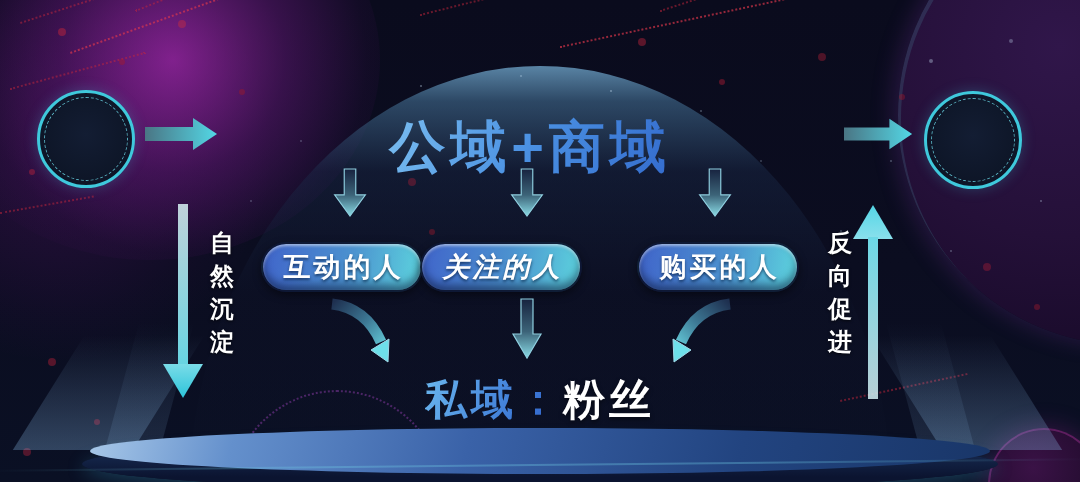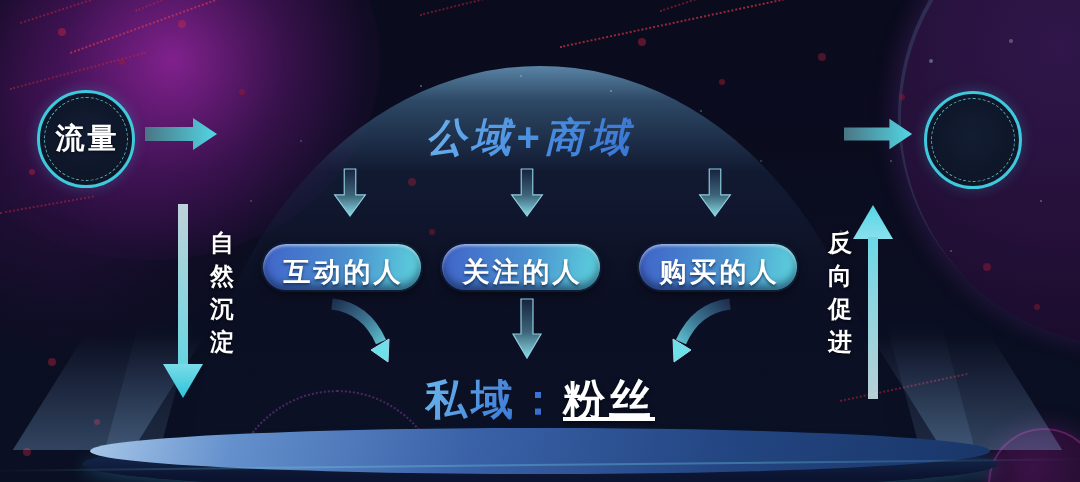--- a/index.html
+++ b/index.html
@@ -92,45 +92,45 @@
     position:absolute;left:4px;top:4px;right:4px;bottom:4px;border-radius:50%;
     border:1px dashed rgba(110,220,235,0.8);
   }
   .circle-node .node-label{
     position:relative;color:#fff;font-size:29px;font-weight:bold;letter-spacing:3px;
     text-shadow:0 1px 3px rgba(0,0,0,0.6);padding-left:3px;
   }
 
   .top-title{
     left:330px;top:110px;width:400px;text-align:center;
-    font-size:40px;font-weight:bold;letter-spacing:5px;
+    font-size:56px;font-weight:bold;letter-spacing:5px;
     background:linear-gradient(115deg,#85c8f3 5%,#4a90e2 50%,#2e62c8 95%);
-    -webkit-background-clip:text;background-clip:text;color:transparent;font-style:italic;
+    -webkit-background-clip:text;background-clip:text;color:transparent;
   }
 
   .pill{
     top:242px;height:46px;border-radius:25px;
     background:linear-gradient(100deg,#4064ca 0%,#4c92cf 55%,#5dd5de 100%);
     border:2px solid rgba(10,16,40,0.92);
     box-shadow:inset 0 2px 3px rgba(255,255,255,0.5), inset 0 -5px 9px rgba(8,18,50,0.55), 0 3px 8px rgba(0,0,0,0.45);
-    display:flex;align-items:flex-end;justify-content:center;
+    display:flex;align-items:center;justify-content:center;
   }
   .pill .pill-label{
     color:#fff;font-size:27px;font-weight:bold;letter-spacing:3px;
     text-shadow:0 2px 3px rgba(0,25,55,0.65);padding-left:3px;
   }
 
   .bottom-title{
     left:310px;top:372px;width:460px;text-align:center;font-size:42px;font-weight:bold;letter-spacing:4px;
   }
   .bottom-title .prefix{
     background:linear-gradient(115deg,#6ab6ee 0%,#3c78d6 70%,#2f5fc6 100%);
     -webkit-background-clip:text;background-clip:text;color:transparent;font-family:Liberation Serif, serif;
   }
-  .bottom-title .main{color:#ffffff;text-shadow:0 2px 4px rgba(0,0,0,0.5);text-decoration:underline;}
+  .bottom-title .main{color:#ffffff;text-shadow:0 2px 4px rgba(0,0,0,0.5);}
 
   .vtext{
     width:30px;display:flex;flex-direction:column;align-items:center;
     color:#fff;font-size:24px;font-weight:600;line-height:33px;
     text-shadow:0 1px 3px rgba(0,0,0,0.7);
   }
 </style>
 </head>
 <body>
 
@@ -159,21 +159,20 @@
   <div class="abs beam" style="left:55px;top:315px;width:120px;height:135px;transform:skewX(-32deg);"></div>
   <div class="abs beam" style="left:125px;top:300px;width:55px;height:150px;transform:skewX(-15deg);opacity:.5;"></div>
   <div class="abs beam" style="left:900px;top:315px;width:120px;height:135px;transform:skewX(32deg);"></div>
   <div class="abs beam" style="left:900px;top:300px;width:55px;height:150px;transform:skewX(15deg);opacity:.5;"></div>
   <div class="abs stage-base"></div>
   <div class="abs stage-top"></div>
   <div class="abs floor-line"></div>
 
   <div class="abs circle-node" style="left:37px;top:90px;">
     <div class="dash-ring"></div>
-    <span class="node-label">流量</span>
   </div>
 
   <svg class="abs" style="left:145px;top:116px;" width="74" height="36" viewBox="0 0 74 36">
     <defs>
         <linearGradient id="hg1" x1="0" y1="0" x2="1" y2="0">
       <stop offset="0" stop-color="#4a7584"></stop>
           <stop offset="1" stop-color="#53d7e5"></stop>
     </linearGradient>
       </defs>
     <polygon points="0,11 48,11 48,2 72,18 48,34 48,25 0,25" fill="url(#hg1)"></polygon>
@@ -208,21 +207,21 @@
           <stop offset="0.55" stop-color="#3c6378"></stop>
           <stop offset="1" stop-color="#8adce6"></stop>
     </linearGradient>
       </defs>
     <polygon points="12,1 24,1 24,28 34,28 18,50 2,28 12,28" fill="url(#vg3)" stroke="#8fcfe0" stroke-width="1.2"></polygon>
   </svg>
 
   <div class="abs pill" style="left:261px;width:158px;">
     <span class="pill-label">互动的人</span>
   </div>
-  <div class="abs pill" style="left:440px;width:158px;">
+  <div class="abs pill" style="left:420px;width:158px;font-style:italic;">
     <span class="pill-label">关注的人</span>
   </div>
   <div class="abs pill" style="left:637px;width:158px;">
     <span class="pill-label">购买的人</span>
   </div>
 
   <svg class="abs" style="left:326px;top:296px;" width="72" height="70" viewBox="0 0 72 70">
     <defs>
         <linearGradient id="cg1" gradientUnits="userSpaceOnUse" x1="6" y1="8" x2="60" y2="60">
       <stop offset="0" stop-color="#1e3050"></stop>

